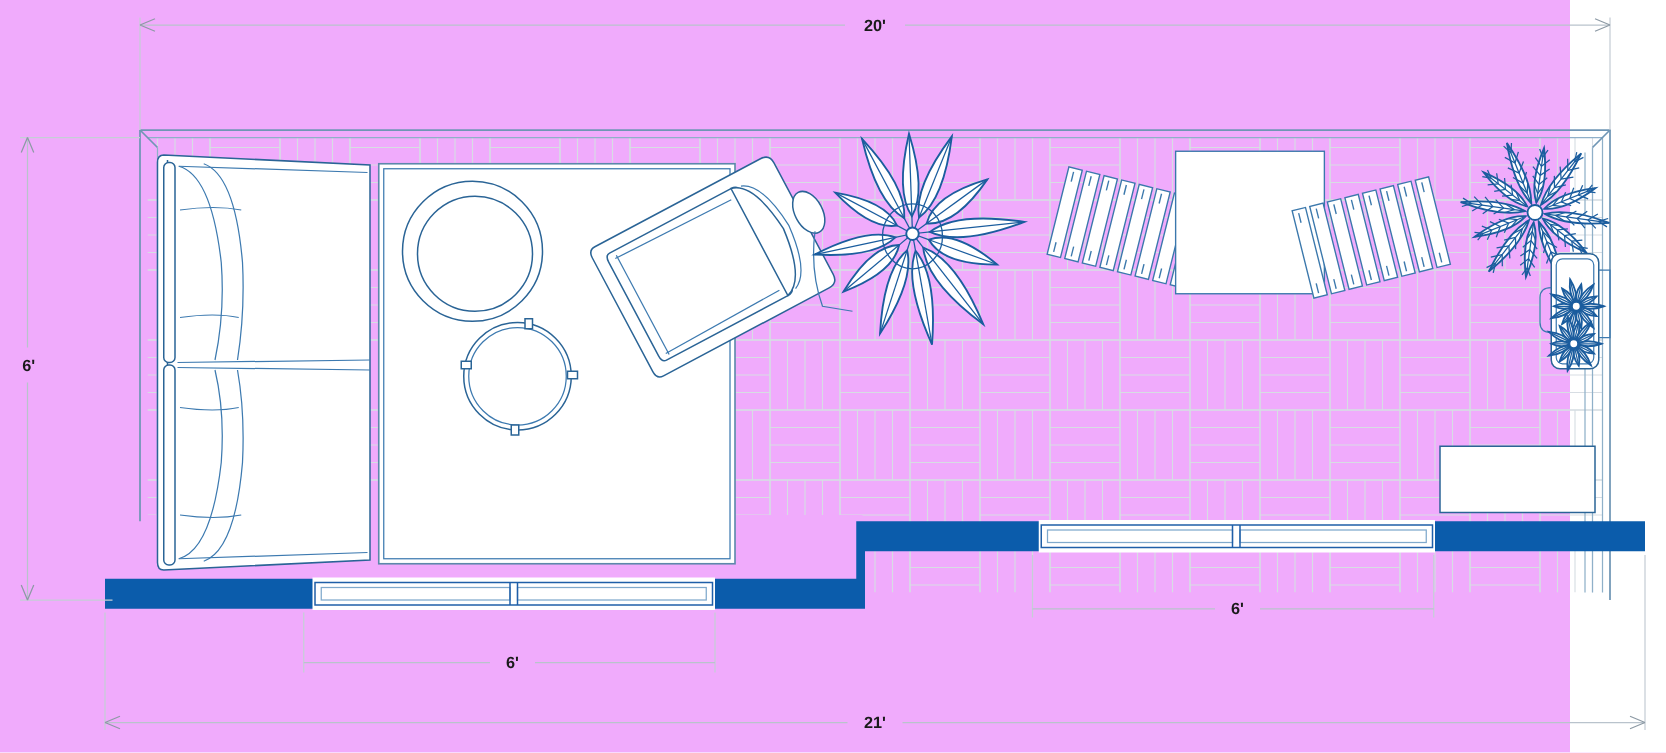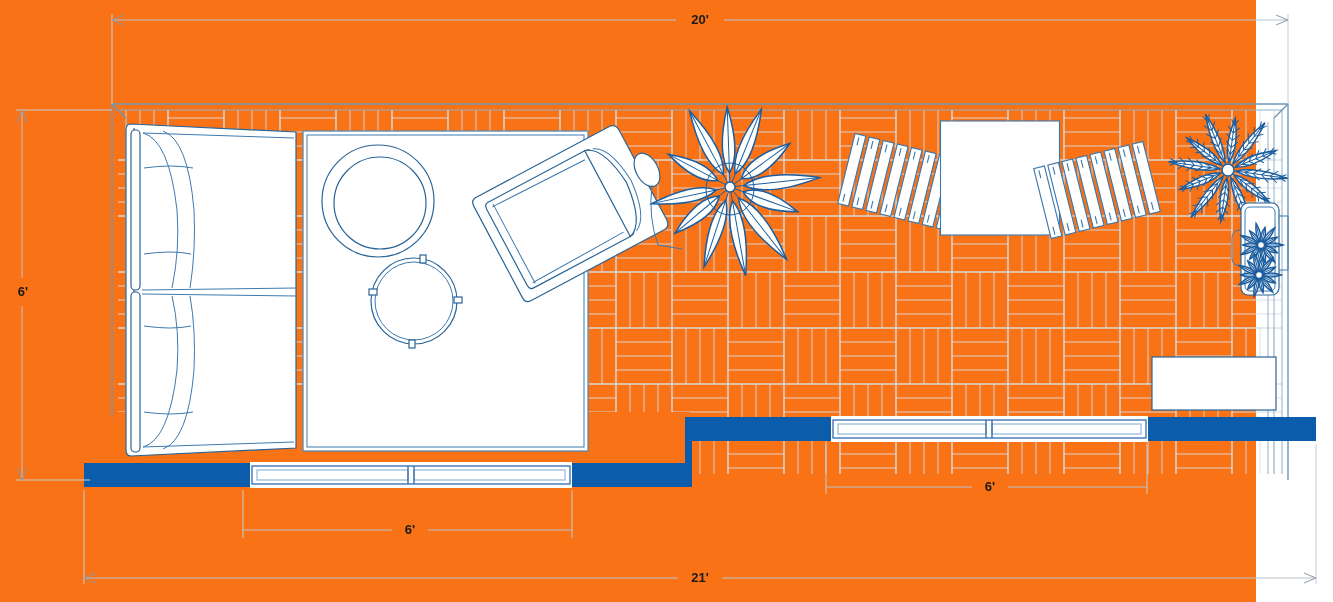--- a/index.html
+++ b/index.html
@@ -10,21 +10,21 @@
   body {
     width: 1333px;
     height: 602px;
     font-family: "Liberation Sans", sans-serif;
     overflow: hidden;
   }
   #plan-root {
     position: relative;
     width: 1256px;
     height: 602px;
-    background: #f97316;
+    background: #f0abfc;
   }
   svg.plan-svg {
     display: block;
     width: 1333px;
     height: 602px;
   }
   .dim-label {
     font-family: "Liberation Sans", sans-serif;
     font-size: 13px;
     font-weight: bold;

